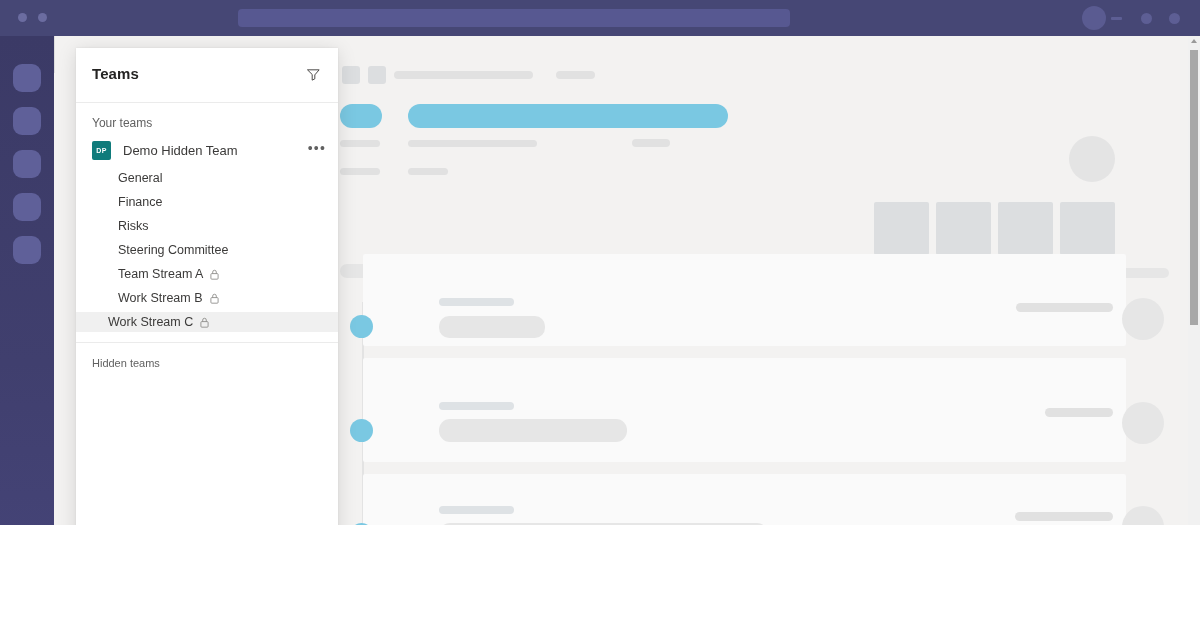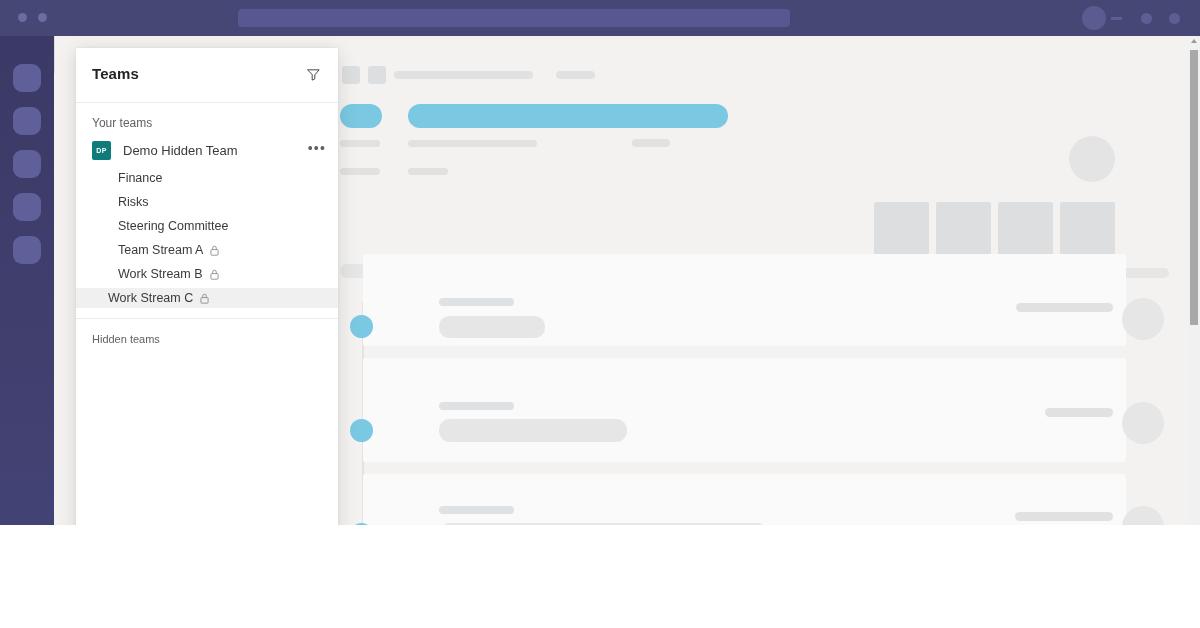--- a/index.html
+++ b/index.html
@@ -463,20 +463,23 @@
 
     <div class="section-label">Your teams</div>
 
     <div class="team-row">
       <div class="team-avatar">DP</div>
       <div class="team-name">Demo Hidden Team</div>
       <div class="more-btn">•••</div>
     </div>
 
     <div class="channel-row">
+      <span class="channel-name">General</span>
+    </div>
+    <div class="channel-row">
       <span class="channel-name">Finance</span>
     </div>
     <div class="channel-row">
       <span class="channel-name">Risks</span>
     </div>
     <div class="channel-row">
       <span class="channel-name">Steering Committee</span>
     </div>
     <div class="channel-row">
       <span class="channel-name">Team Stream A</span>

